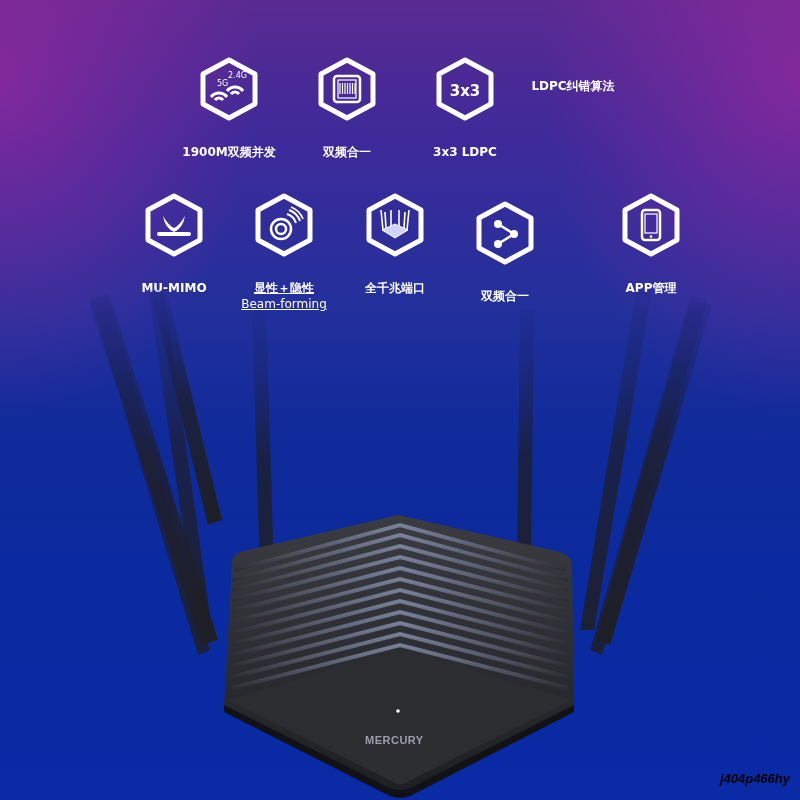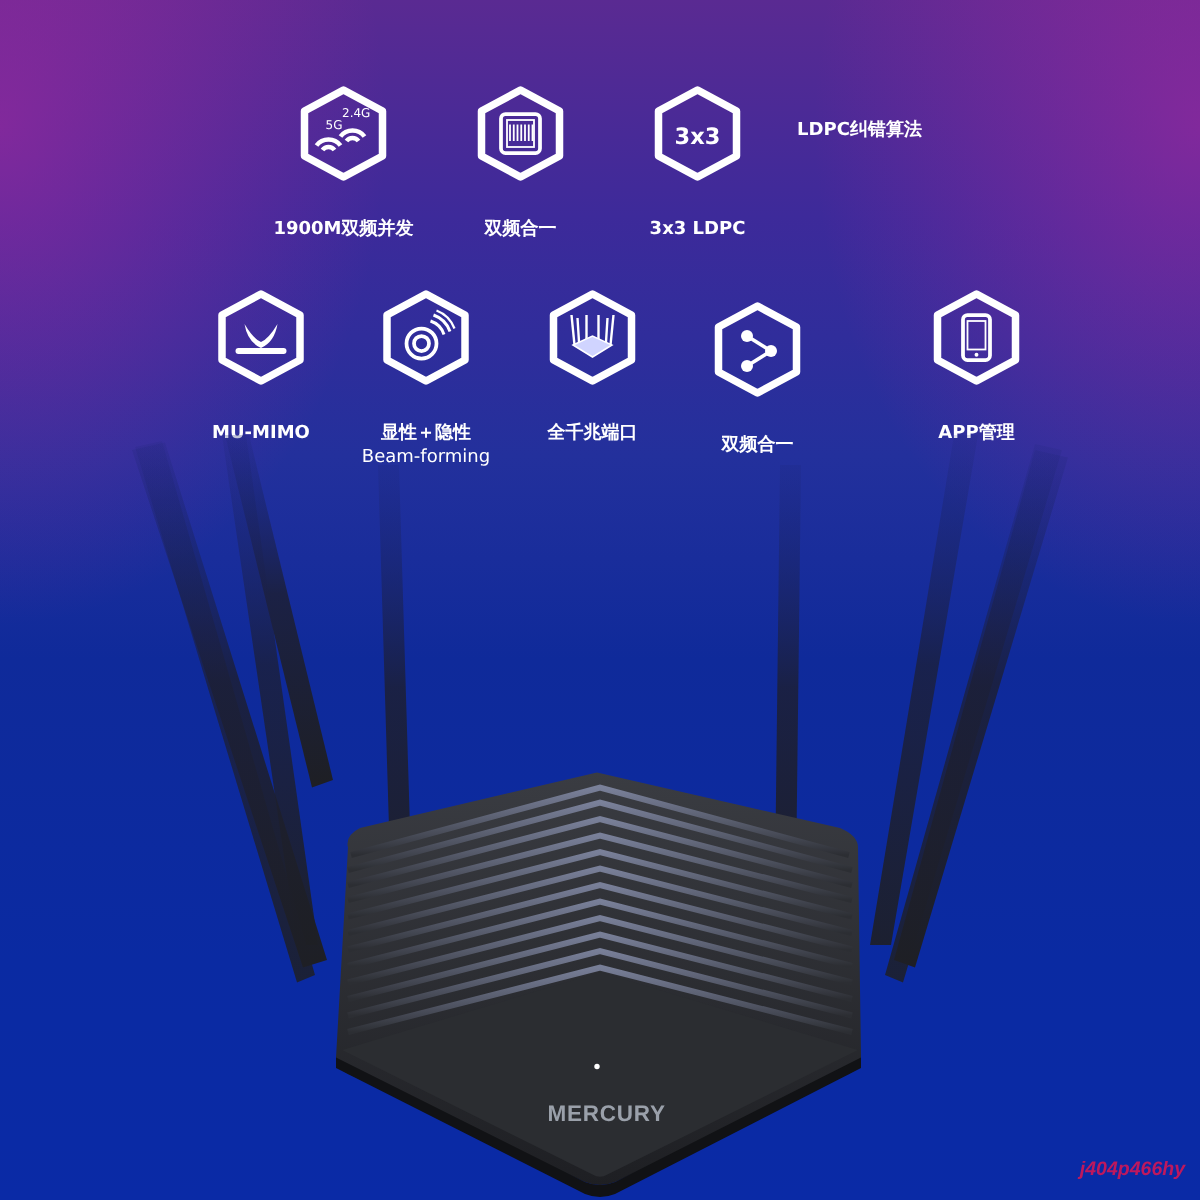--- a/index.html
+++ b/index.html
@@ -14,22 +14,22 @@
   .edge-glow-r { position:absolute; right:0; top:0; width:260px; height:420px;
     background:radial-gradient(ellipse at 100% 20%, rgba(175,40,160,0.55) 0%, rgba(175,40,160,0) 70%); }
 
   .feature { position:absolute; width:110px; text-align:center; }
   .hex { width:62px; height:66px; margin:0 auto; position:relative; }
   .hex svg { width:62px; height:66px; display:block; }
   .label { font-size:12px; font-weight:bold; margin-top:22px; line-height:16px; white-space:nowrap; }
 
   .scene { position:absolute; left:0; top:0; width:800px; height:800px; }
   .watermark { position:absolute; right:10px; bottom:14px; font-family:"Liberation Sans", sans-serif;
-    font-size:13px; font-weight:bold; color:#be185d; font-style:italic; }
-  .brand { position:absolute; left:365px; top:734px; font-size:15px; font-weight:bold; letter-spacing:0.5px;
+    font-size:13px; font-weight:bold; color:#000000; font-style:italic; }
+  .brand { position:absolute; left:365px; top:734px; font-size:11px; font-weight:bold; letter-spacing:0.5px;
     color:#9aa0aa; font-family:"Liberation Sans", sans-serif; }
 </style>
 </head>
 <body>
 
 <div class="edge-glow-l"></div>
 <div class="edge-glow-r"></div>
 
 <div class="feature" style="left:174px; top:56px;">
   <div class="hex">
@@ -84,21 +84,21 @@
   <div class="hex">
     <svg viewBox="0 0 62 66">
       <polygon points="31,4 57,18 57,48 31,62 5,48 5,18" fill="none" stroke="#fff" stroke-width="5" stroke-linejoin="round"></polygon>
       <path d="M16,42 L46,42" stroke="#fff" stroke-width="4" stroke-linecap="round"></path>
       <path d="M20,24 Q22,36 31,40 Q40,36 42,24 Q36,34 31,36 Q26,34 20,24Z" fill="#fff"></path>
     </svg>
   </div>
   <div class="label">MU-MIMO</div>
 </div>
 
-<div class="feature" style="left:229px; top:192px;">
+<div class="feature" style="left:229px; top:192px;text-decoration:underline;">
   <div class="hex">
     <svg viewBox="0 0 62 66">
       <polygon points="31,4 57,18 57,48 31,62 5,48 5,18" fill="none" stroke="#fff" stroke-width="5" stroke-linejoin="round"></polygon>
       <circle cx="28" cy="37" r="10" fill="none" stroke="#fff" stroke-width="2.5"></circle>
       <circle cx="28" cy="37" r="5" fill="none" stroke="#fff" stroke-width="2.5"></circle>
       <path d="M34,22 A14,14 0 0 1 43,31" fill="none" stroke="#fff" stroke-width="2"></path>
       <path d="M36,18 A18,18 0 0 1 47,29" fill="none" stroke="#fff" stroke-width="2"></path>
       <path d="M38,15 A21,21 0 0 1 50,27" fill="none" stroke="#fff" stroke-width="1.5"></path>
     </svg>
   </div>

